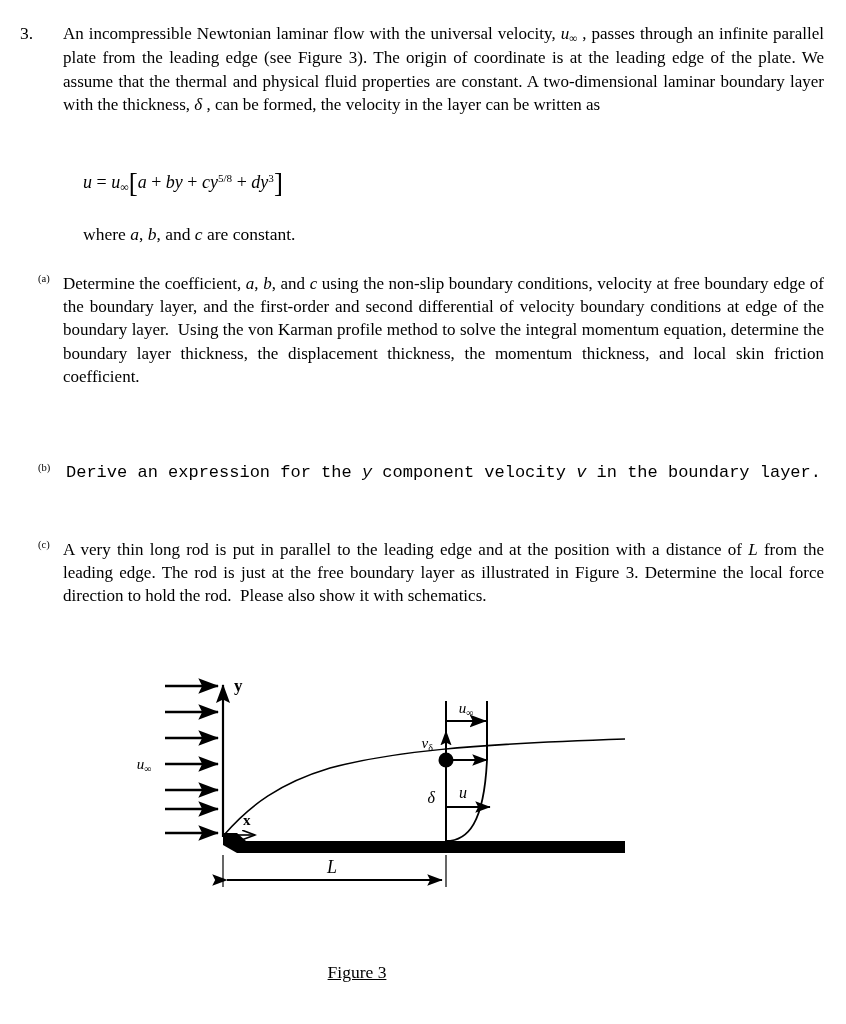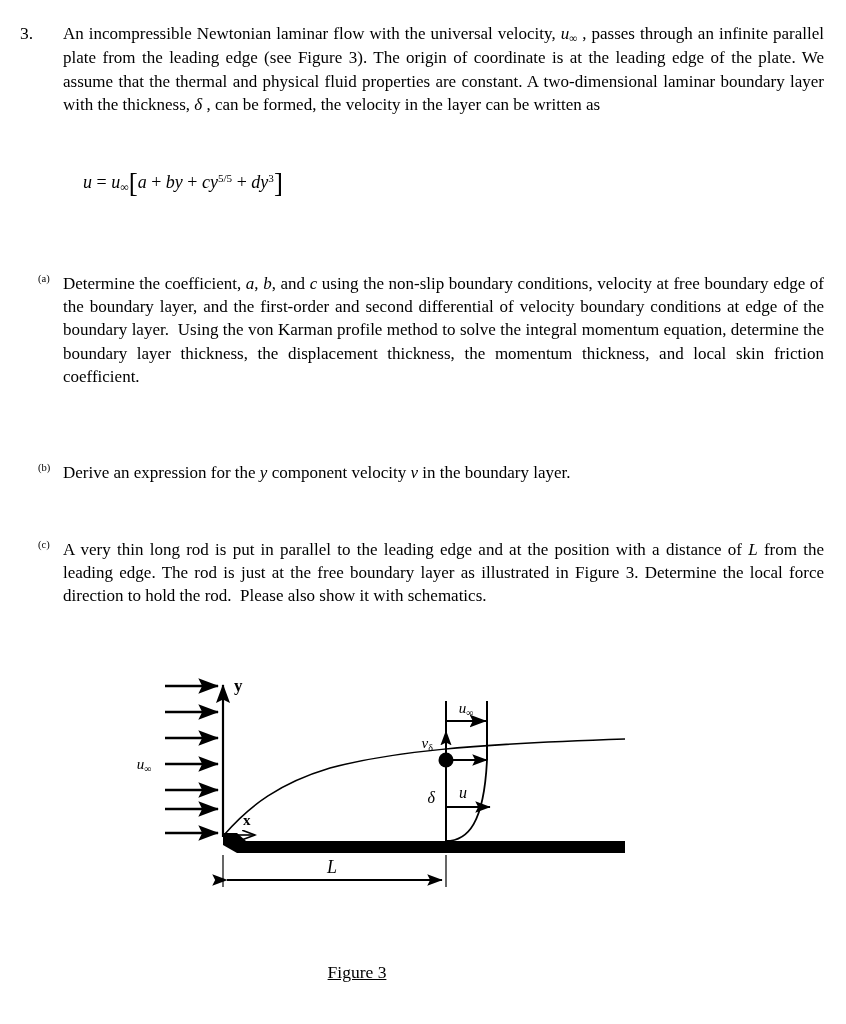--- a/index.html
+++ b/index.html
@@ -39,21 +39,21 @@
   }
   .marker.sub { padding-left: 38px; }
   .ptext {
     flex: 1 1 auto;
     font-size: 17px;
     line-height: 1.365;
     text-align: justify;
     text-justify: inter-word;
     hyphens: none;
   }
-  .ptext.nojust { text-align: left; }
+  .ptext.nojust { text-align: center; font-family: Liberation Mono, monospace; }
 
   #prob3 { left: 0px; top: 22px; width: 824px; }
   #parta { left: 0px; top: 272px; width: 824px; }
   #partb { left: 0px; top: 461px; width: 824px; }
   #partc { left: 0px; top: 538px; width: 824px; }
 
   i, em, .it { font-style: italic; }
 
   
   #equation {
@@ -105,21 +105,22 @@
 </head>
 <body>
 
 <div class="page">
 
   <div class="prob" id="prob3">
     <div class="marker">3.</div>
     <div class="ptext">An incompressible Newtonian laminar flow with the universal velocity, <i>u</i><span class="sub">∞</span> , passes through an infinite parallel plate from the leading edge (see Figure 3). The origin of coordinate is at the leading edge of the plate. We assume that the thermal and physical fluid properties are constant. A two-dimensional laminar boundary layer with the thickness, <i>δ</i> , can be formed, the velocity in the layer can be written as</div>
   </div>
 
-  <div id="equation"><i>u</i> = <i>u</i><span class="sub">∞</span><span class="bigbrk">[</span><i>a</i> + <i>by</i> + <i>cy</i><span class="sup">5/5</span> + <i>dy</i><span class="sup">3</span><span class="bigbrk">]</span></div>
+  <div id="equation"><i>u</i> = <i>u</i><span class="sub">∞</span><span class="bigbrk">[</span><i>a</i> + <i>by</i> + <i>cy</i><span class="sup">5/8</span> + <i>dy</i><span class="sup">3</span><span class="bigbrk">]</span></div>
+  <div id="whereline">where <i>a</i>, <i>b</i>, and <i>c</i> are constant.</div>
 
   <div class="prob" id="parta">
     <div class="marker sub">(a)</div>
     <div class="ptext">Determine the coefficient, <i>a</i>, <i>b</i>, and <i>c</i> using the non-slip boundary conditions, velocity at free boundary edge of the boundary layer, and the first-order and second differential of velocity boundary conditions at edge of the boundary layer.&nbsp; Using the von Karman profile method to solve the integral momentum equation, determine the boundary layer thickness, the displacement thickness, the momentum thickness, and local skin friction coefficient.</div>
   </div>
 
   <div class="prob" id="partb">
     <div class="marker sub">(b)</div>
     <div class="ptext nojust">Derive an expression for the <i>y</i> component velocity <i>v</i> in the boundary layer.</div>
   </div>

